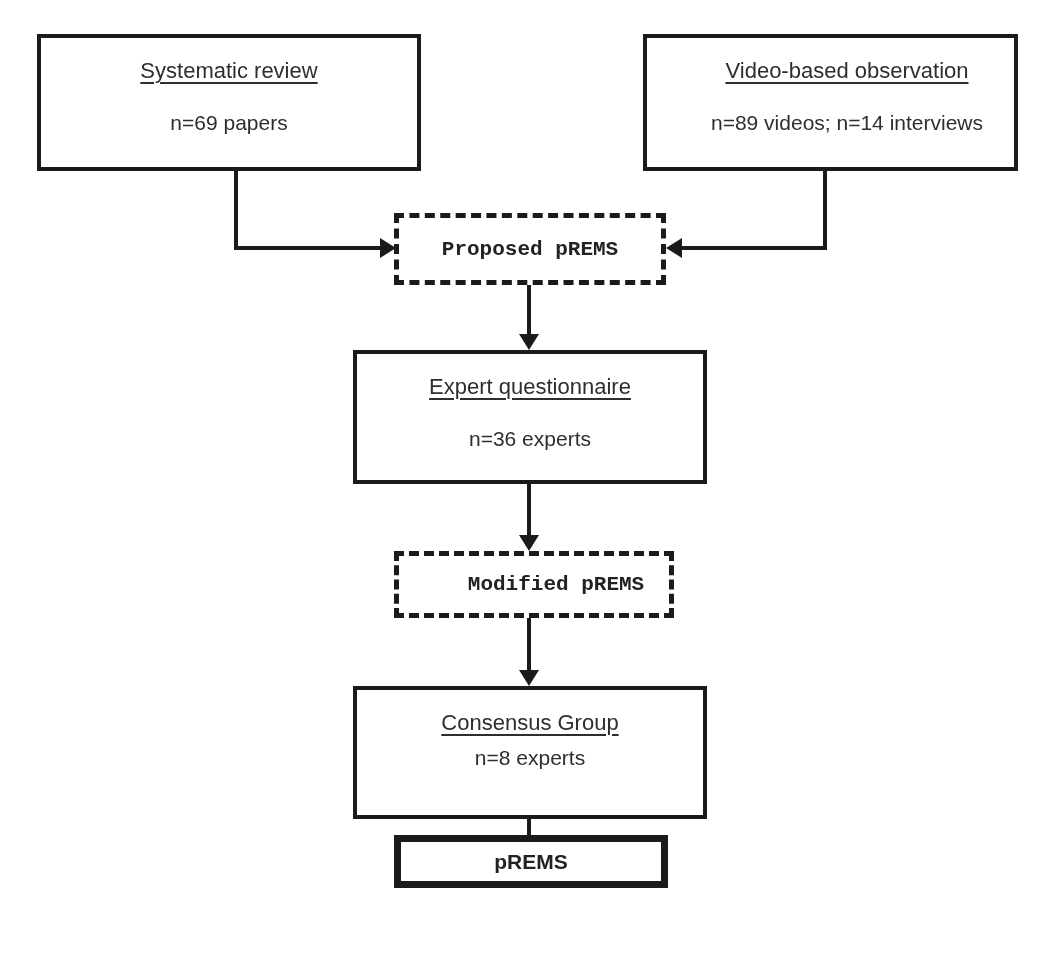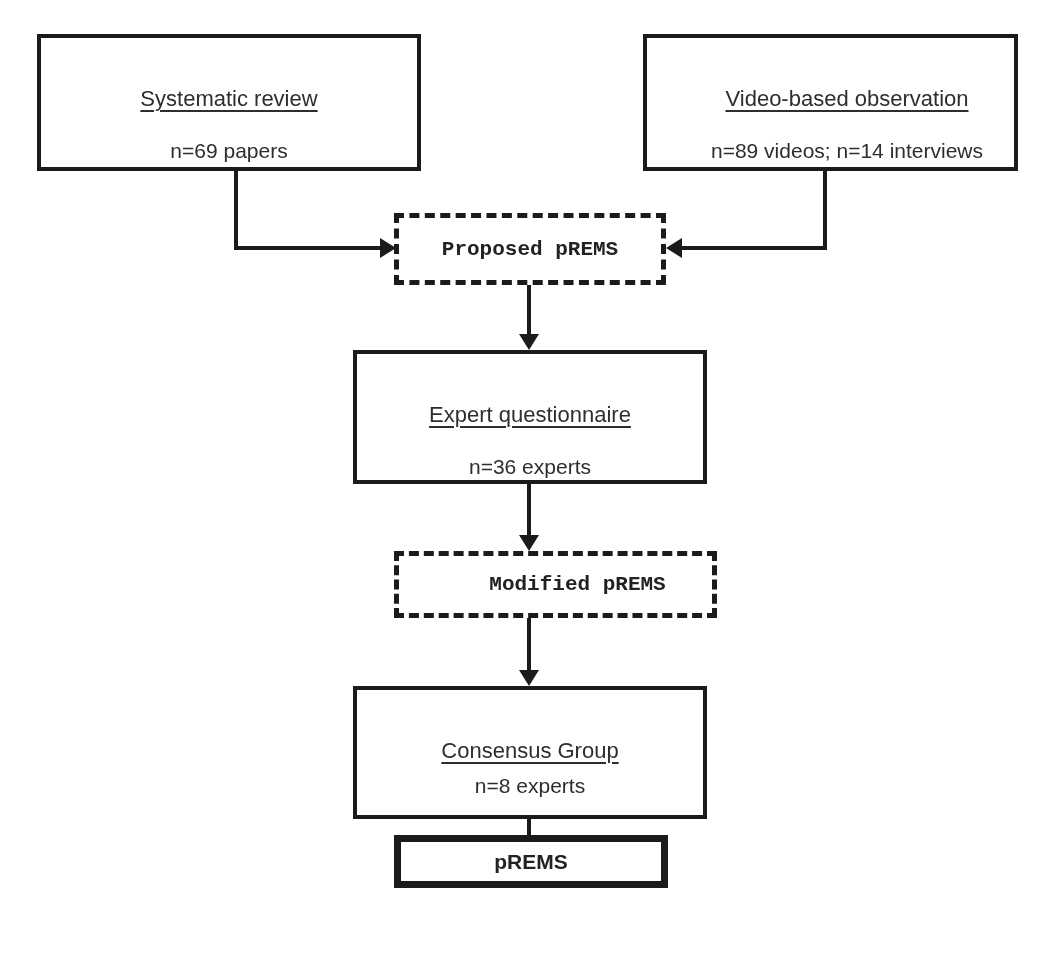--- a/index.html
+++ b/index.html
@@ -31,21 +31,20 @@
   .node.thick  { border: 7px solid #1b1b1b; }
   .node.two-line { justify-content: flex-start; padding-top: 20px; gap: 27px; }
   .node.one-line { justify-content: center; }
   .node-title {
     font-size: 22px;
     font-weight: 400;
     color: #2e2e2e;
     text-decoration: underline;
     text-decoration-thickness: 2px;
     text-underline-offset: 4px;
-    margin-top: 28px;
   }
   .node-detail {
     font-size: 21px;
     font-weight: 400;
     color: #2e2e2e;
   }
   .node-label {
     font-size: 21px;
     font-weight: 700;
     color: #222222;
@@ -74,21 +73,21 @@
     border-top: 10px solid transparent;
     border-bottom: 10px solid transparent;
     border-right: 16px solid #1b1b1b;
   }
 
   
   #box-systematic   { left: 37px;  top: 34px;  width: 384px; height: 137px; }
   #box-video        { left: 643px; top: 34px;  width: 375px; height: 137px; padding-left: 33px; }
   #box-proposed     { left: 394px; top: 213px; width: 272px; height: 72px;  }
   #box-expert       { left: 353px; top: 350px; width: 354px; height: 134px; }
-  #box-modified     { left: 394px; top: 551px; width: 323px; height: 67px; padding-left: 44px;  }
+  #box-modified     { left: 394px; top: 551px; width: 280px; height: 67px; padding-left: 44px;  }
   #box-consensus    { left: 353px; top: 686px; width: 354px; height: 133px; gap: 10px; }
   #box-prems        { left: 394px; top: 835px; width: 274px; height: 53px;  }
 
   
   #conn-left-v      { left: 234px; top: 170px; width: 4px;   height: 80px; }
   #conn-left-h      { left: 234px; top: 246px; width: 146px; height: 4px;  }
   #arrow-into-proposed-left  { left: 380px; top: 238px; }
   #conn-right-v     { left: 823px; top: 170px; width: 4px;   height: 80px; }
   #conn-right-h     { left: 682px; top: 246px; width: 145px; height: 4px;  }
   #arrow-into-proposed-right { left: 666px; top: 238px; }

